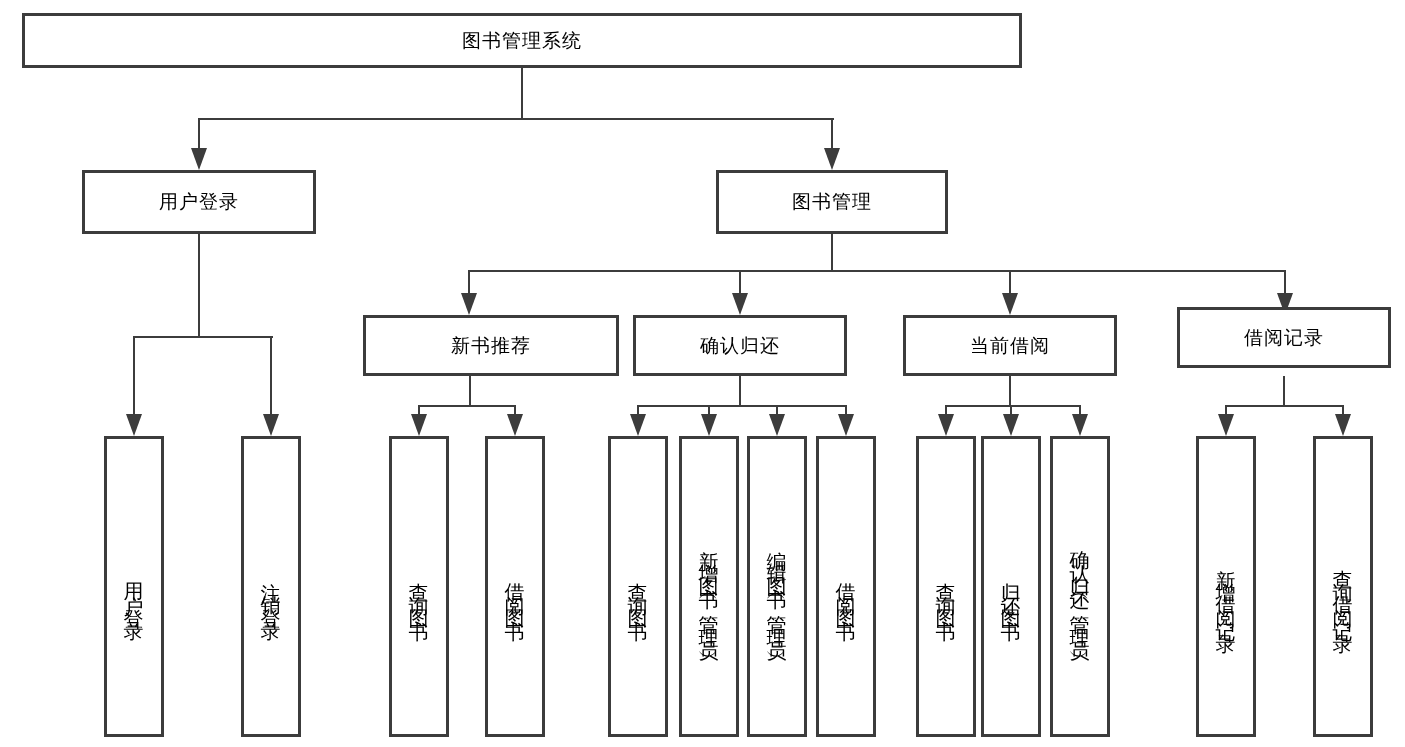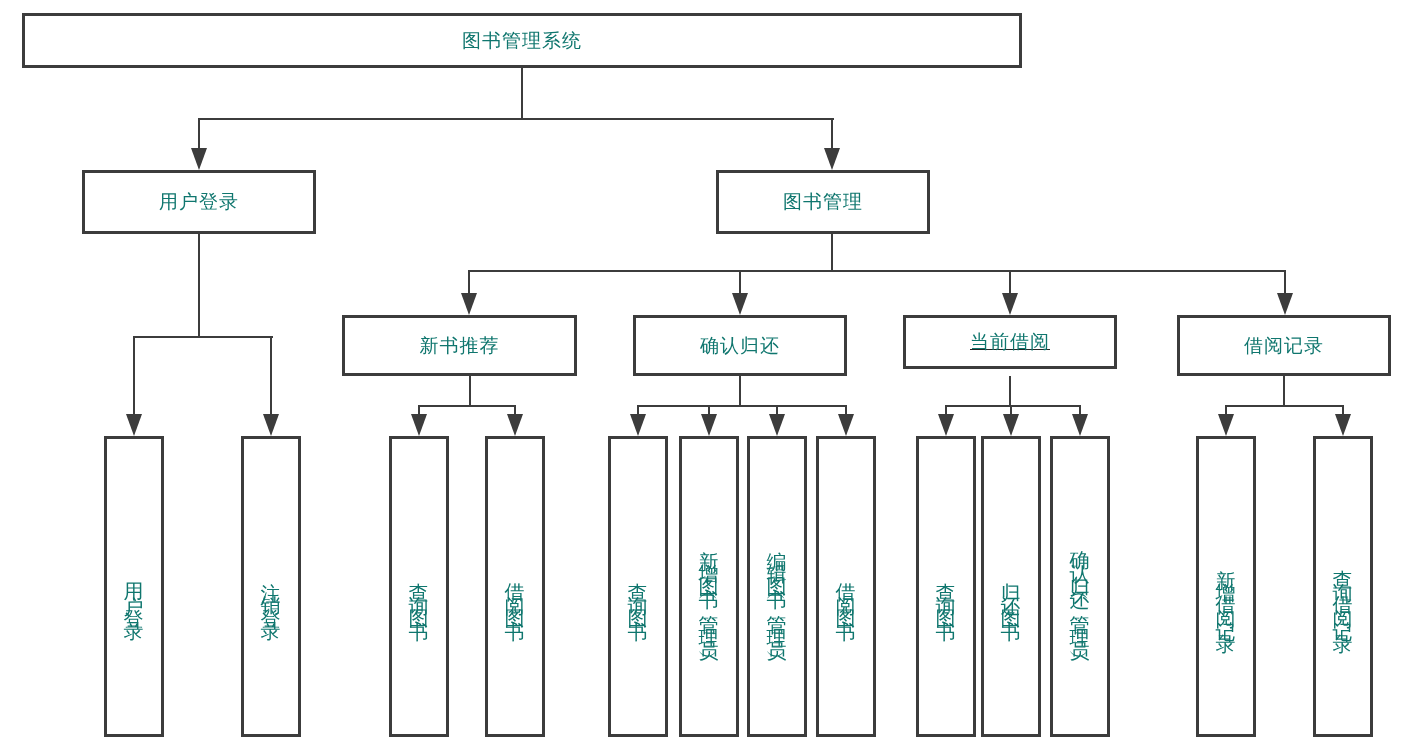--- a/index.html
+++ b/index.html
@@ -4,21 +4,21 @@
 <style>
   html,body{margin:0;padding:0;background:#ffffff;}
   #stage{
     position:relative;width:1405px;height:747px;background:#ffffff;overflow:hidden;
     font-family:"Liberation Sans","DejaVu Sans",sans-serif;color:#262626;
   }
   .box{
     position:absolute;background:#ffffff;border:3px solid #3c3c3c;box-sizing:border-box;
     display:flex;align-items:center;justify-content:center;z-index:2;
   }
-  .box .lbl{font-size:19px;letter-spacing:1px;color:#0f766e;white-space:nowrap;}
+  .box .lbl{font-size:19px;letter-spacing:1px;color:#000000;white-space:nowrap;}
   .leaf .lbl{
     writing-mode:vertical-rl;text-orientation:mixed;
     font-size:20px;letter-spacing:13px;line-height:1;margin-bottom:-13px;
   }
   .ln{position:absolute;background:#3c3c3c;z-index:1;}
   .v{width:2px;}
   .h{height:2px;}
   .ar{
     position:absolute;width:0;height:0;z-index:1;
     border-left:8px solid transparent;border-right:8px solid transparent;
@@ -35,37 +35,37 @@
 <div id="stage">
 
   <div class="box" style="left:22px;top:13px;width:1000px;height:55px;">
     <span class="lbl">图书管理系统</span>
   </div>
 
   <div class="box" style="left:82px;top:170px;width:234px;height:64px;">
     <span class="lbl">用户登录</span>
   </div>
 
-  <div class="box" style="left:716px;top:170px;width:214px;height:64px;">
+  <div class="box" style="left:716px;top:170px;width:232px;height:64px;">
     <span class="lbl">图书管理</span>
   </div>
 
-  <div class="box" style="left:342px;top:315px;width:235px;height:61px;">
+  <div class="box" style="left:363px;top:315px;width:256px;height:61px;">
     <span class="lbl">新书推荐</span>
   </div>
 
   <div class="box" style="left:633px;top:315px;width:214px;height:61px;">
     <span class="lbl">确认归还</span>
   </div>
 
-  <div class="box" style="left:903px;top:315px;width:214px;height:54px;text-decoration:underline;">
+  <div class="box" style="left:903px;top:315px;width:214px;height:61px;">
     <span class="lbl">当前借阅</span>
   </div>
 
-  <div class="box" style="left:1177px;top:315px;width:214px;height:61px;">
+  <div class="box" style="left:1177px;top:307px;width:214px;height:61px;">
     <span class="lbl">借阅记录</span>
   </div>
 
   <div class="box leaf" style="left:104px;top:436px;width:60px;height:301px;">
     <span class="lbl">用户登录</span>
   </div>
 
   <div class="box leaf" style="left:241px;top:436px;width:60px;height:301px;">
     <span class="lbl">注销登录</span>
   </div>

